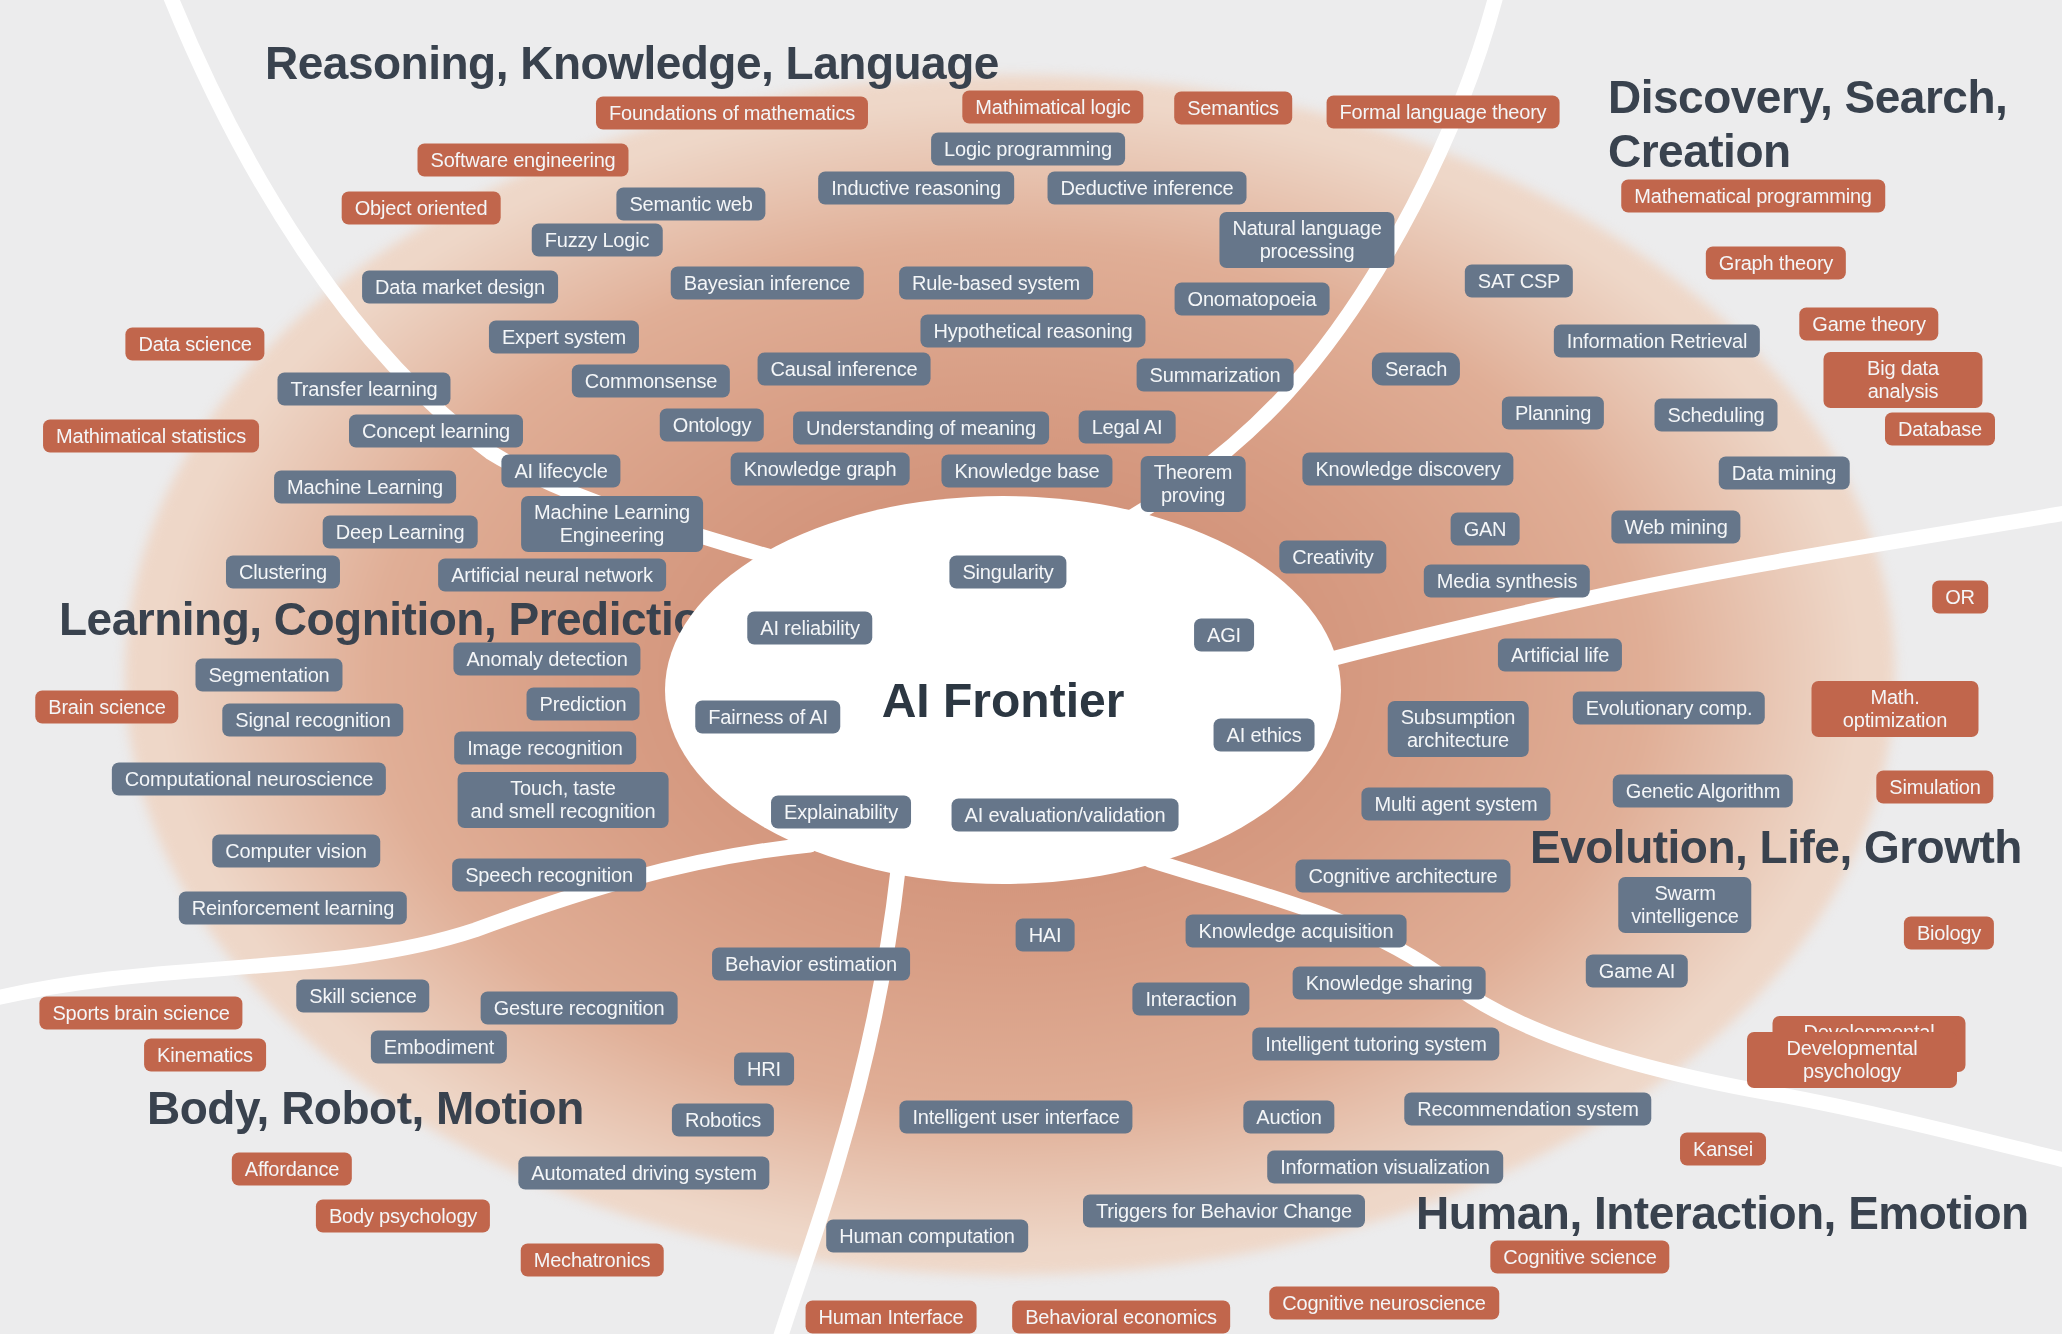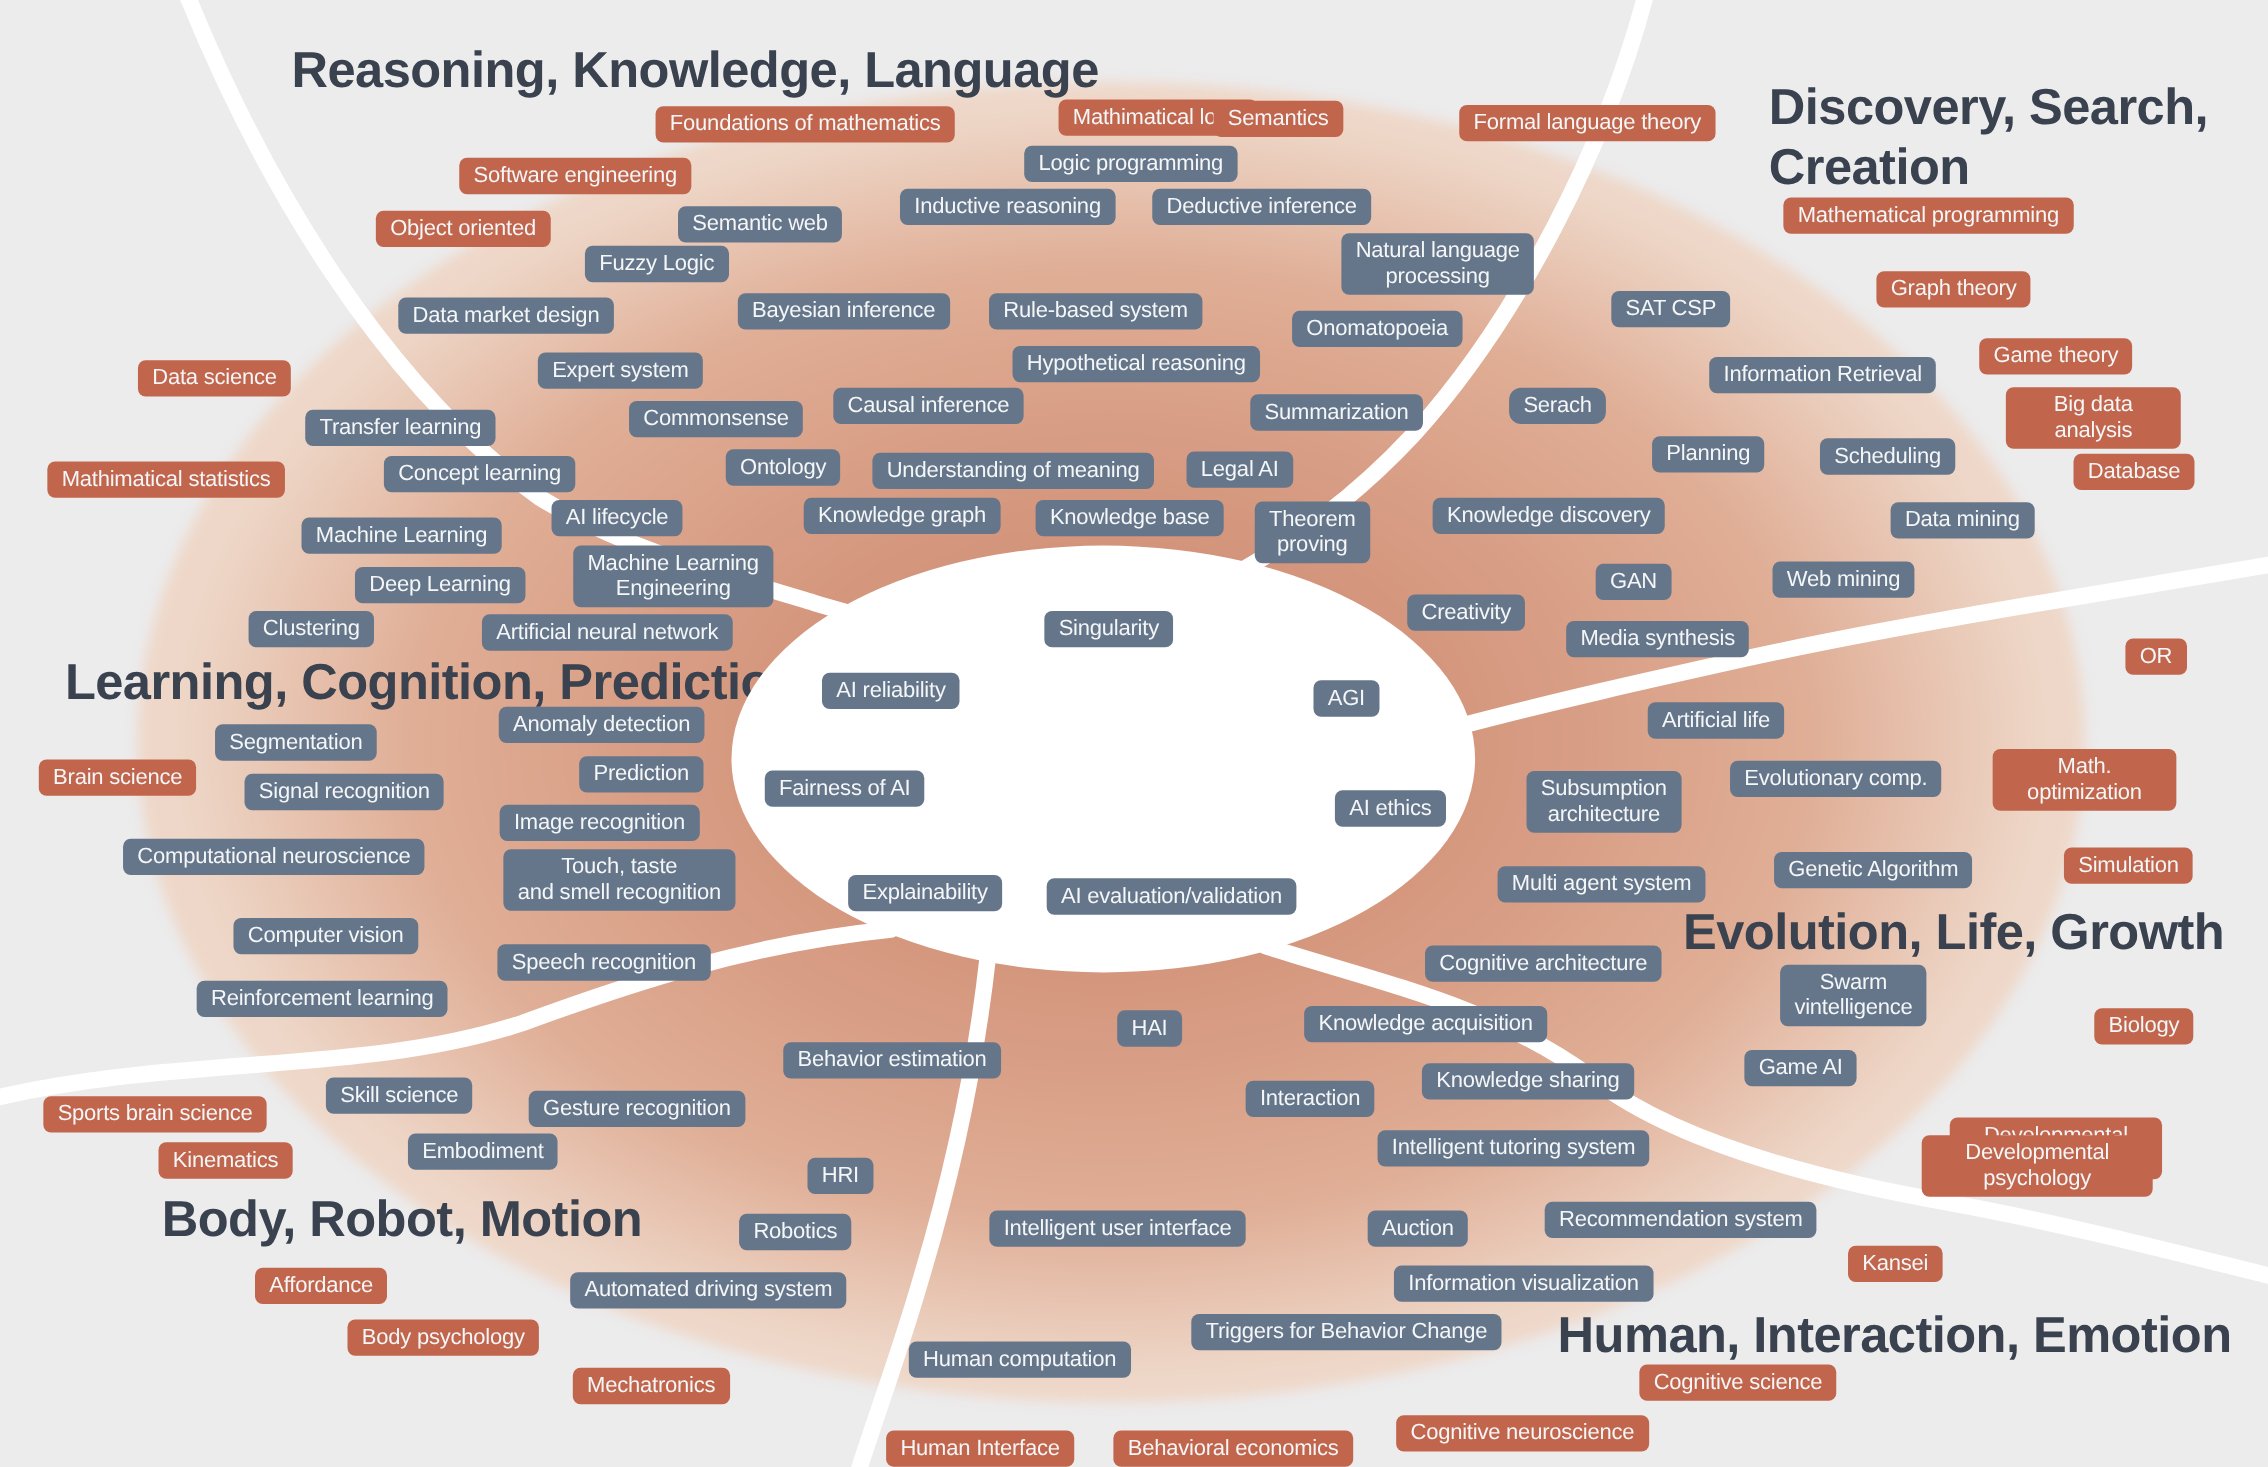--- a/index.html
+++ b/index.html
@@ -47,25 +47,26 @@
       <div class="heading" style="left: 265px; top: 36px;">Reasoning, Knowledge, Language</div>
       <div class="heading" style="left: 1608px; top: 70px;">Discovery, Search,
 Creation</div>
       <div class="heading" style="left: 59px; top: 592px;">Learning, Cognition, Prediction</div>
       <div class="heading" style="left: 1530px; top: 820px;">Evolution, Life, Growth</div>
       <div class="heading" style="left: 147px; top: 1081px;">Body, Robot, Motion</div>
       <div class="heading" style="left: 1416px; top: 1186px;">Human, Interaction, Emotion</div>
     </div>
 
   <div class="center-ellipse"></div>
+  <div class="center-title">AI Frontier</div>
 
   <div id="labels">
       <div class="pill orange" style="left: 732px; top: 113px;">Foundations of mathematics</div>
       <div class="pill orange" style="left: 1053px; top: 107px;">Mathimatical logic</div>
-      <div class="pill orange" style="left: 1162px; top: 108px; text-align: center;">Semantics</div>
+      <div class="pill orange" style="left: 1233px; top: 108px; text-align: center;">Semantics</div>
       <div class="pill orange" style="left: 1443px; top: 112px;">Formal language theory</div>
       <div class="pill orange" style="left: 523px; top: 160px;">Software engineering</div>
       <div class="pill gray" style="left: 1028px; top: 149px;">Logic programming</div>
       <div class="pill orange" style="left: 421px; top: 208px;">Object oriented</div>
       <div class="pill gray" style="left: 691px; top: 204px;">Semantic web</div>
       <div class="pill gray" style="left: 916px; top: 188px;">Inductive reasoning</div>
       <div class="pill gray" style="left: 1147px; top: 188px;">Deductive inference</div>
       <div class="pill gray" style="left: 1307px; top: 240px;">Natural language
 processing</div>
       <div class="pill gray" style="left: 597px; top: 240px;">Fuzzy Logic</div>

